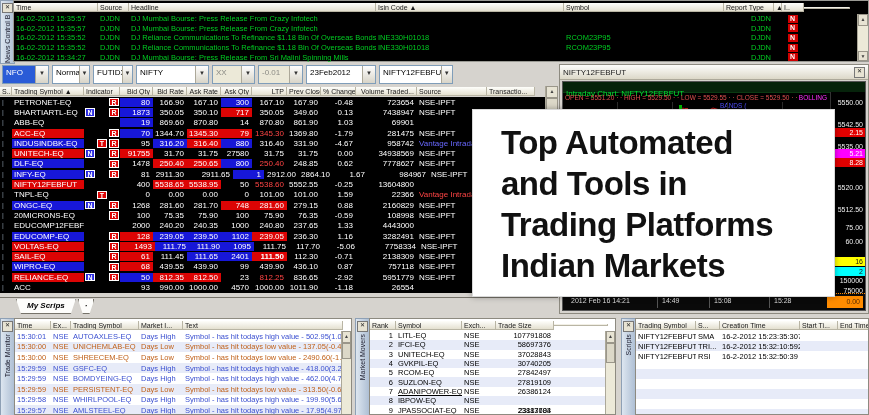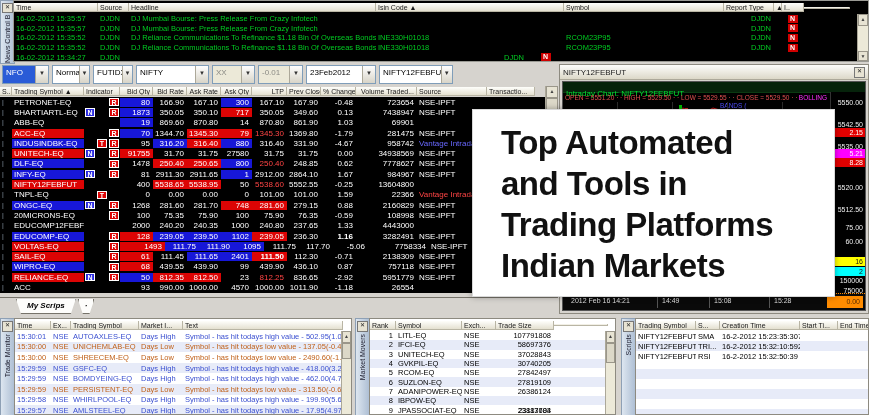--- a/index.html
+++ b/index.html
@@ -120,20 +120,21 @@
         <div class="c" style="width: 160px;">RCOM23P95</div>
         <div class="c rt" style="width: 50px;">DJDN</div>
         <div class="c" style="width: 8px;"></div>
         <div class="c" style="width: 22px;">
           <div class="flagN">N</div>
         </div>
       </div>
       <div class="row nrow ngreen">
         <div class="c" style="width: 84px;">16-02-2012 15:34:27</div>
         <div class="c" style="width: 31px;">DJDN</div>
+        <div class="c" style="width: 247px;">DJ Mumbai Bourse: Press Release From Sri Malini Spinning Mills</div>
         <div class="c" style="width: 188px;"></div>
         <div class="c" style="width: 160px;"></div>
         <div class="c rt" style="width: 50px;">DJDN</div>
         <div class="c" style="width: 8px;"></div>
         <div class="c" style="width: 22px;">
           <div class="flagN">N</div>
         </div>
       </div>
     </div>
   <div class="abs vsb" style="right:0;top:13px;width:10px;height:47px">
@@ -328,21 +329,21 @@
       <div class="c bb" style="width: 72px;">INFY-EQ</div>
       <div class="c" style="width: 12px; display: flex; justify-content: center; padding: 0px;">
         <div class="badge bgN">N</div>
       </div>
       <div class="c" style="width: 12px; display: flex; justify-content: center; padding: 0px;"></div>
       <div class="c" style="width: 12px; display: flex; justify-content: center; padding: 0px;">
         <div class="badge bgR">R</div>
       </div>
       <div class="c rt " style="width: 33px;">81</div>
       <div class="c rt " style="width: 34px;">2911.30</div>
-      <div class="c rt " style="width: 34px;">2911.65</div>
+      <div class="c rt " style="width: 34px; margin-left: 12px;">2911.65</div>
       <div class="c rt bb" style="width: 31px;">1</div>
       <div class="c rt " style="width: 35px;">2912.00</div>
       <div class="c rt " style="width: 34px;">2864.10</div>
       <div class="c rt " style="width: 35px;">1.67</div>
       <div class="c rt " style="width: 61px;">984967</div>
       <div class="c " style="width: 70px;">NSE-IPFT</div>
     </div>
     <div class="row wrow">
       <div class="c pin" style="width: 12px;">|</div>
       <div class="c br" style="width: 72px;">NIFTY12FEBFUT</div>
@@ -438,33 +439,33 @@
       <div class="c" style="width: 12px; display: flex; justify-content: center; padding: 0px;"></div>
       <div class="c" style="width: 12px; display: flex; justify-content: center; padding: 0px;">
         <div class="badge bgR">R</div>
       </div>
       <div class="c rt br" style="width: 33px;">128</div>
       <div class="c rt bb" style="width: 34px;">239.05</div>
       <div class="c rt bb" style="width: 34px;">239.50</div>
       <div class="c rt bb" style="width: 31px;">1102</div>
       <div class="c rt br" style="width: 35px;">239.05</div>
       <div class="c rt " style="width: 34px;">236.30</div>
-      <div class="c rt " style="width: 35px; font-weight: bold;">1.16</div>
+      <div class="c rt " style="width: 35px;">1.16</div>
       <div class="c rt " style="width: 61px;">3282491</div>
       <div class="c " style="width: 70px;">NSE-IPFT</div>
     </div>
     <div class="row wrow">
       <div class="c pin" style="width: 12px;">|</div>
       <div class="c br" style="width: 72px;">VOLTAS-EQ</div>
       <div class="c" style="width: 12px; display: flex; justify-content: center; padding: 0px;"></div>
       <div class="c" style="width: 12px; display: flex; justify-content: center; padding: 0px;"></div>
       <div class="c" style="width: 12px; display: flex; justify-content: center; padding: 0px;">
         <div class="badge bgR">R</div>
       </div>
-      <div class="c rt br" style="width: 45px;">1493</div>
+      <div class="c rt br" style="width: 35px;">1493</div>
       <div class="c rt bb" style="width: 34px;">111.75</div>
       <div class="c rt bb" style="width: 34px;">111.90</div>
       <div class="c rt bb" style="width: 31px;">1095</div>
       <div class="c rt " style="width: 35px;">111.75</div>
       <div class="c rt " style="width: 34px;">117.70</div>
       <div class="c rt " style="width: 35px;">-5.06</div>
       <div class="c rt " style="width: 61px;">7758334</div>
       <div class="c " style="width: 70px;">NSE-IPFT</div>
     </div>
     <div class="row wrow">
@@ -725,21 +726,21 @@
         <div class="c rt" style="width: 58px;">27842497</div>
       </div>
       <div class="row btrow alt1" style="height: 9.3px;">
         <div class="c rt" style="width: 26px;">6</div>
         <div class="c" style="width: 66px;">SUZLON-EQ</div>
         <div class="c" style="width: 34px;">NSE</div>
         <div class="c rt" style="width: 58px;">27819109</div>
       </div>
       <div class="row btrow alt0" style="height: 9.3px;">
         <div class="c rt" style="width: 26px;">7</div>
-        <div class="c" style="width: 66px;">ADANIPOWER-EQ</div>
+        <div class="c" style="width: 66px; text-decoration: underline;">ADANIPOWER-EQ</div>
         <div class="c" style="width: 34px;">NSE</div>
         <div class="c rt" style="width: 58px;">26386124</div>
       </div>
       <div class="row btrow alt1" style="height: 9.3px;">
         <div class="c rt" style="width: 26px;">8</div>
         <div class="c" style="width: 66px;">IBPOW-EQ</div>
         <div class="c" style="width: 34px;">NSE</div>
         <div class="c rt" style="width: 58px; margin-top: 20px;">23887603</div>
       </div>
       <div class="row btrow alt0" style="height: 9.3px;">

